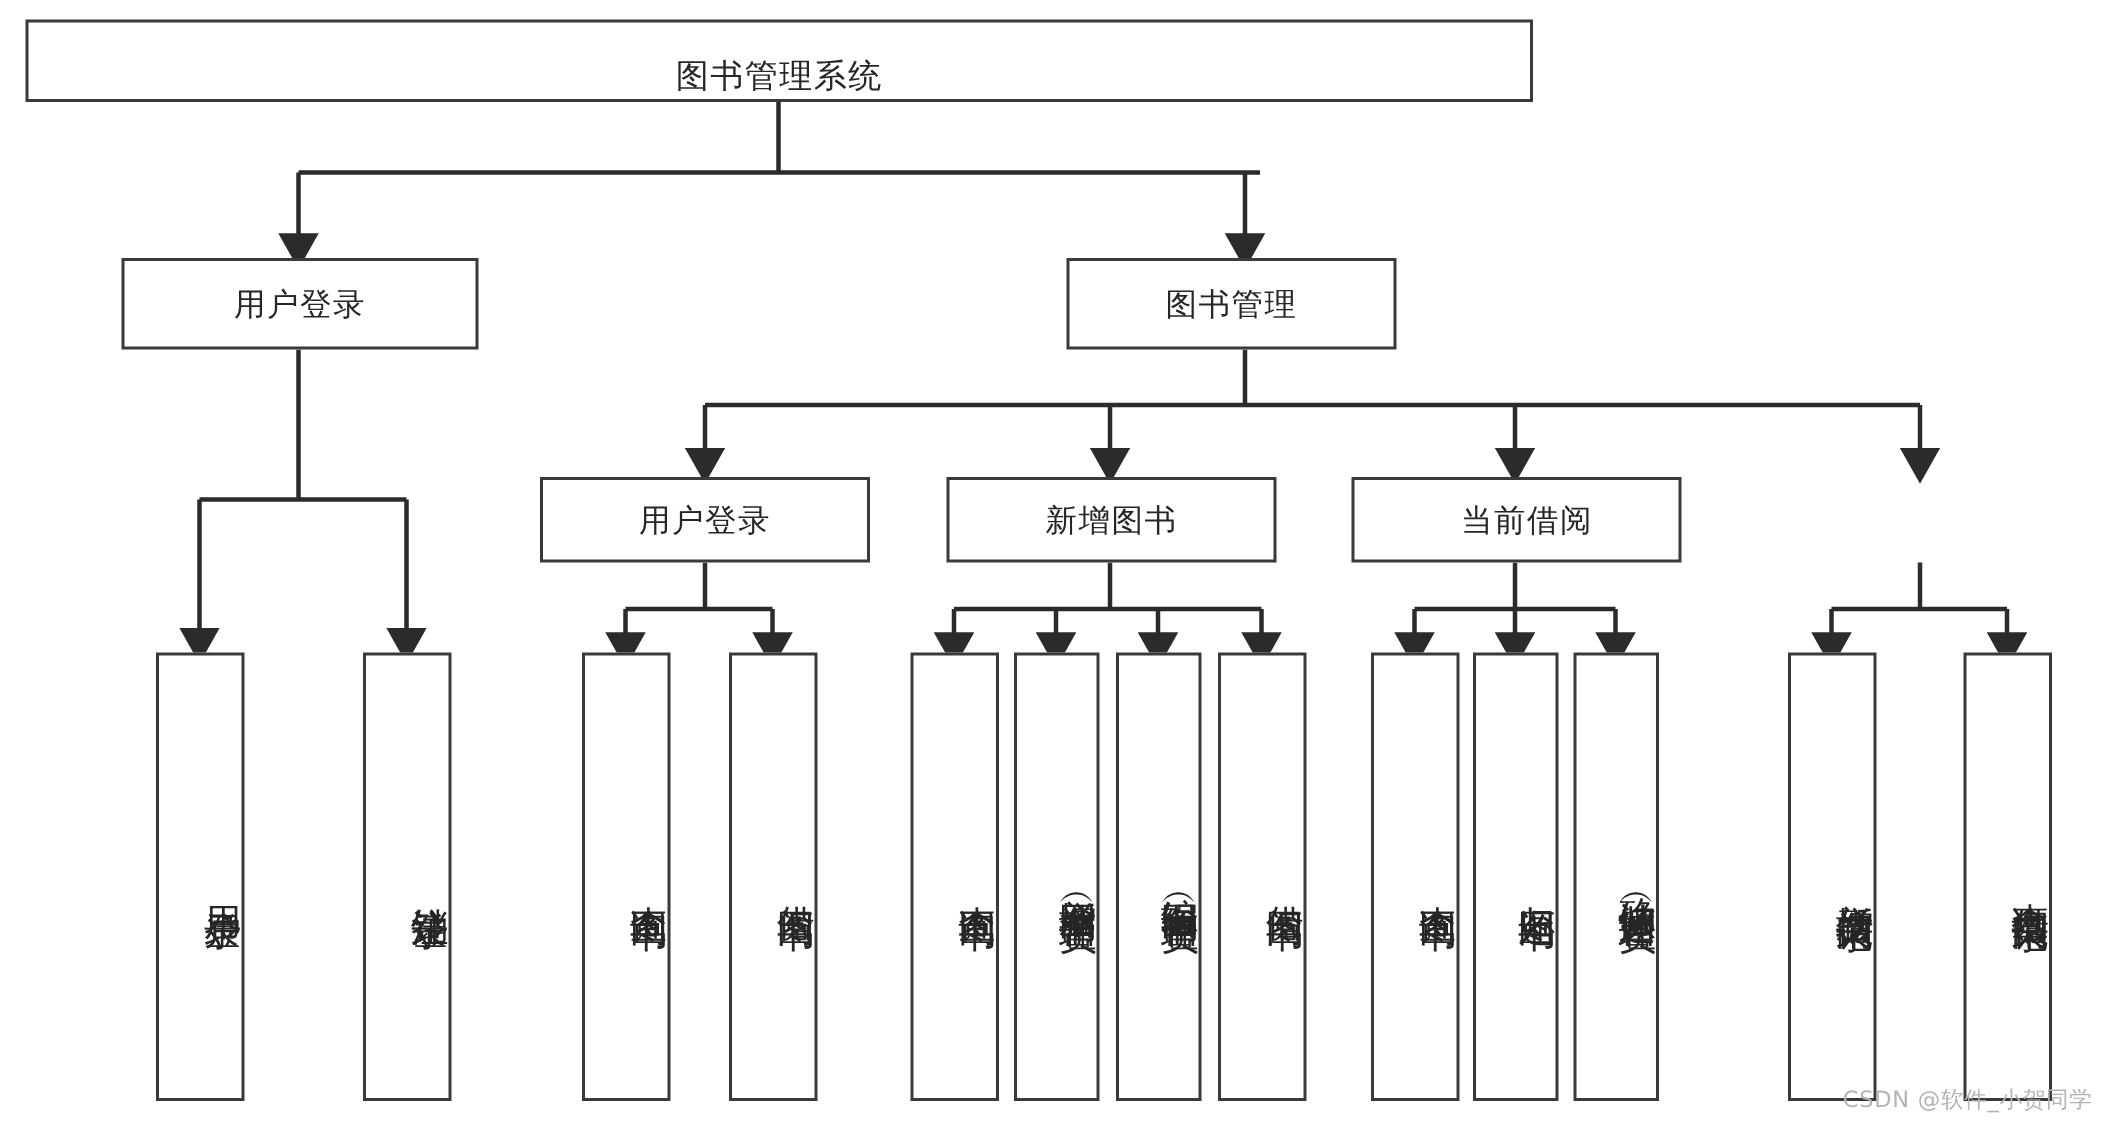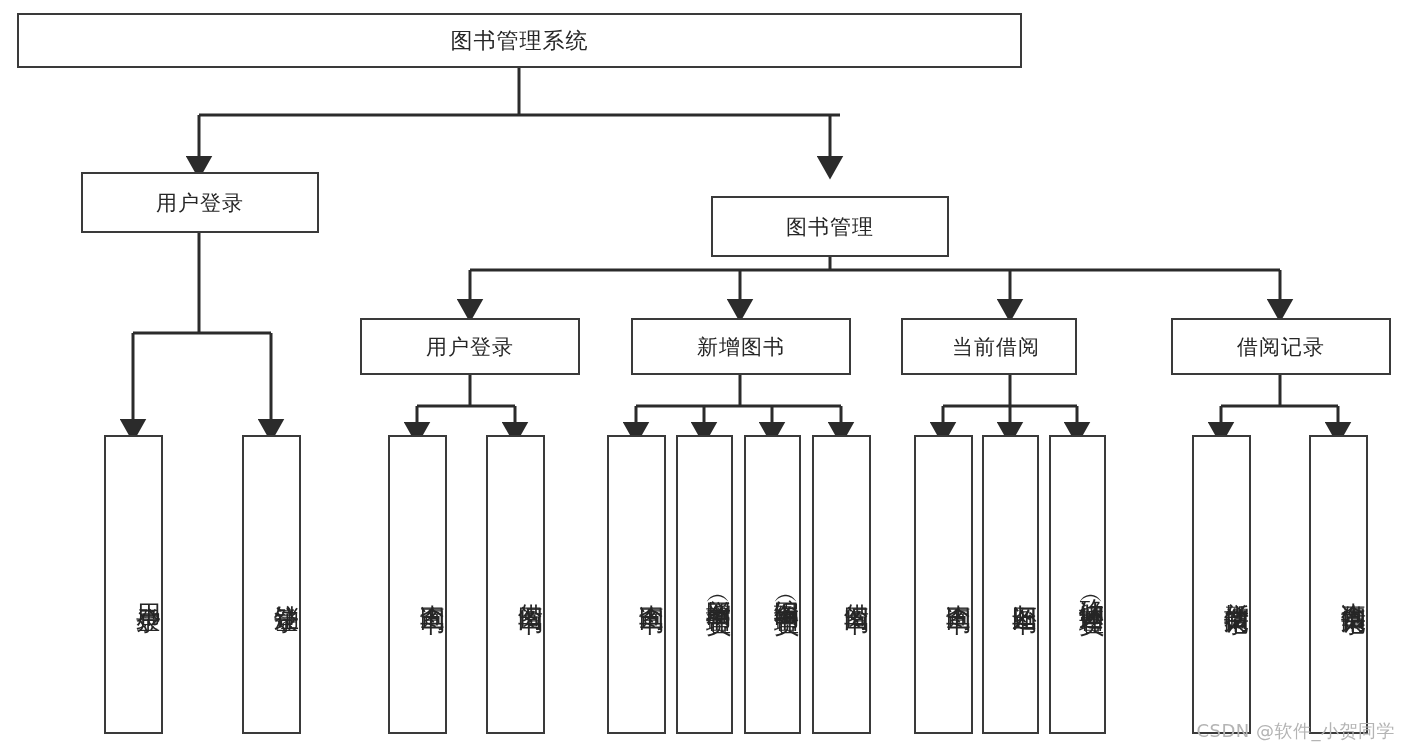--- a/index.html
+++ b/index.html
@@ -58,21 +58,21 @@
   }
   .node-v > span {
     writing-mode: vertical-rl;
     text-orientation: upright;
     display: block;
   }
   .watermark {
     position: absolute;
     right: 10px;
     bottom: 4px;
-    font-size: 18px;
+    font-size: 15px;
     color: #b4b4b4;
     letter-spacing: 0.5px;
     white-space: nowrap;
     z-index: 3;
   }
 </style>
 </head>
 <body>
 
 <div id="diagram-root">
@@ -122,42 +122,39 @@
       <path d="M1010,406 L1010,426" marker-end="url(#arrow)"></path>
       <path d="M1077,406 L1077,426" marker-end="url(#arrow)"></path>
 
       <path d="M1280,375 L1280,406"></path>
       <path d="M1221,406 L1338,406"></path>
       <path d="M1221,406 L1221,426" marker-end="url(#arrow)"></path>
       <path d="M1338,406 L1338,426" marker-end="url(#arrow)"></path>
     </g>
   </svg>
 
-  <div class="node node-h node-root" style="left:17px; top:13px; width:1005px; height:55px;">
+  <div class="node node-h node-root" style="left:17px; top:13px; width:1005px; height:55px;align-items:flex-end;">
     <span>图书管理系统</span>
   </div>
 
   <div class="node node-h" style="left:81px; top:172px; width:238px; height:61px;">
     <span>用户登录</span>
   </div>
-  <div class="node node-h" style="left:711px; top:172px; width:238px; height:61px;margin-top:24px;">
+  <div class="node node-h" style="left:711px; top:172px; width:220px; height:61px;">
     <span>图书管理</span>
   </div>
 
   <div class="node node-h" style="left:360px; top:318px; width:220px; height:57px;">
     <span>用户登录</span>
   </div>
   <div class="node node-h" style="left:631px; top:318px; width:220px; height:57px;">
     <span>新增图书</span>
   </div>
-  <div class="node node-h" style="left:901px; top:318px; width:176px; height:57px;padding-left:14px;">
+  <div class="node node-h" style="left:901px; top:318px; width:220px; height:57px;padding-left:14px;">
     <span>当前借阅</span>
-  </div>
-  <div class="node node-h" style="left:1171px; top:318px; width:220px; height:57px;">
-    <span>借阅记录</span>
   </div>
 
   <div class="node node-v" style="left:104px; top:435px; width:59px; height:299px;">
     <span>用户登录</span>
   </div>
   <div class="node node-v" style="left:242px; top:435px; width:59px; height:299px;">
     <span>注销登录</span>
   </div>
 
   <div class="node node-v" style="left:388px; top:435px; width:59px; height:299px;">

